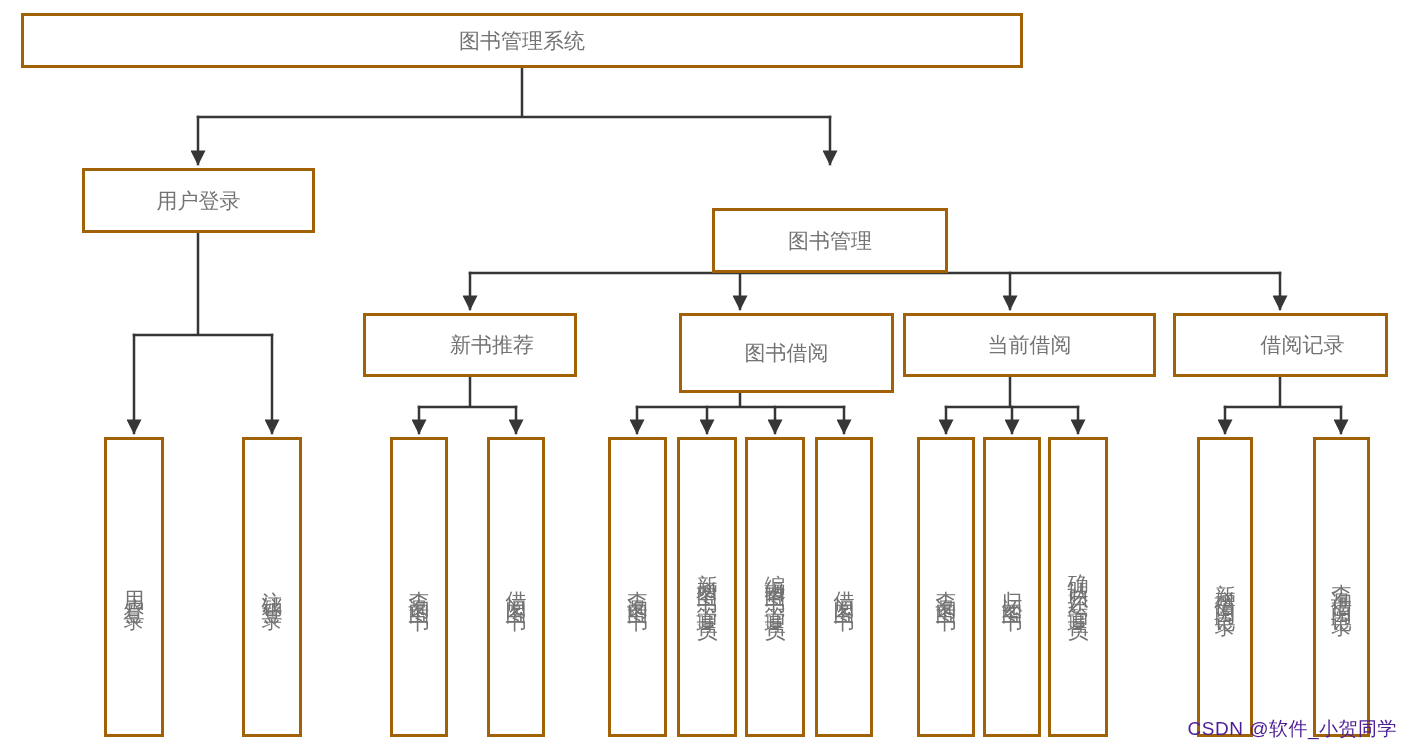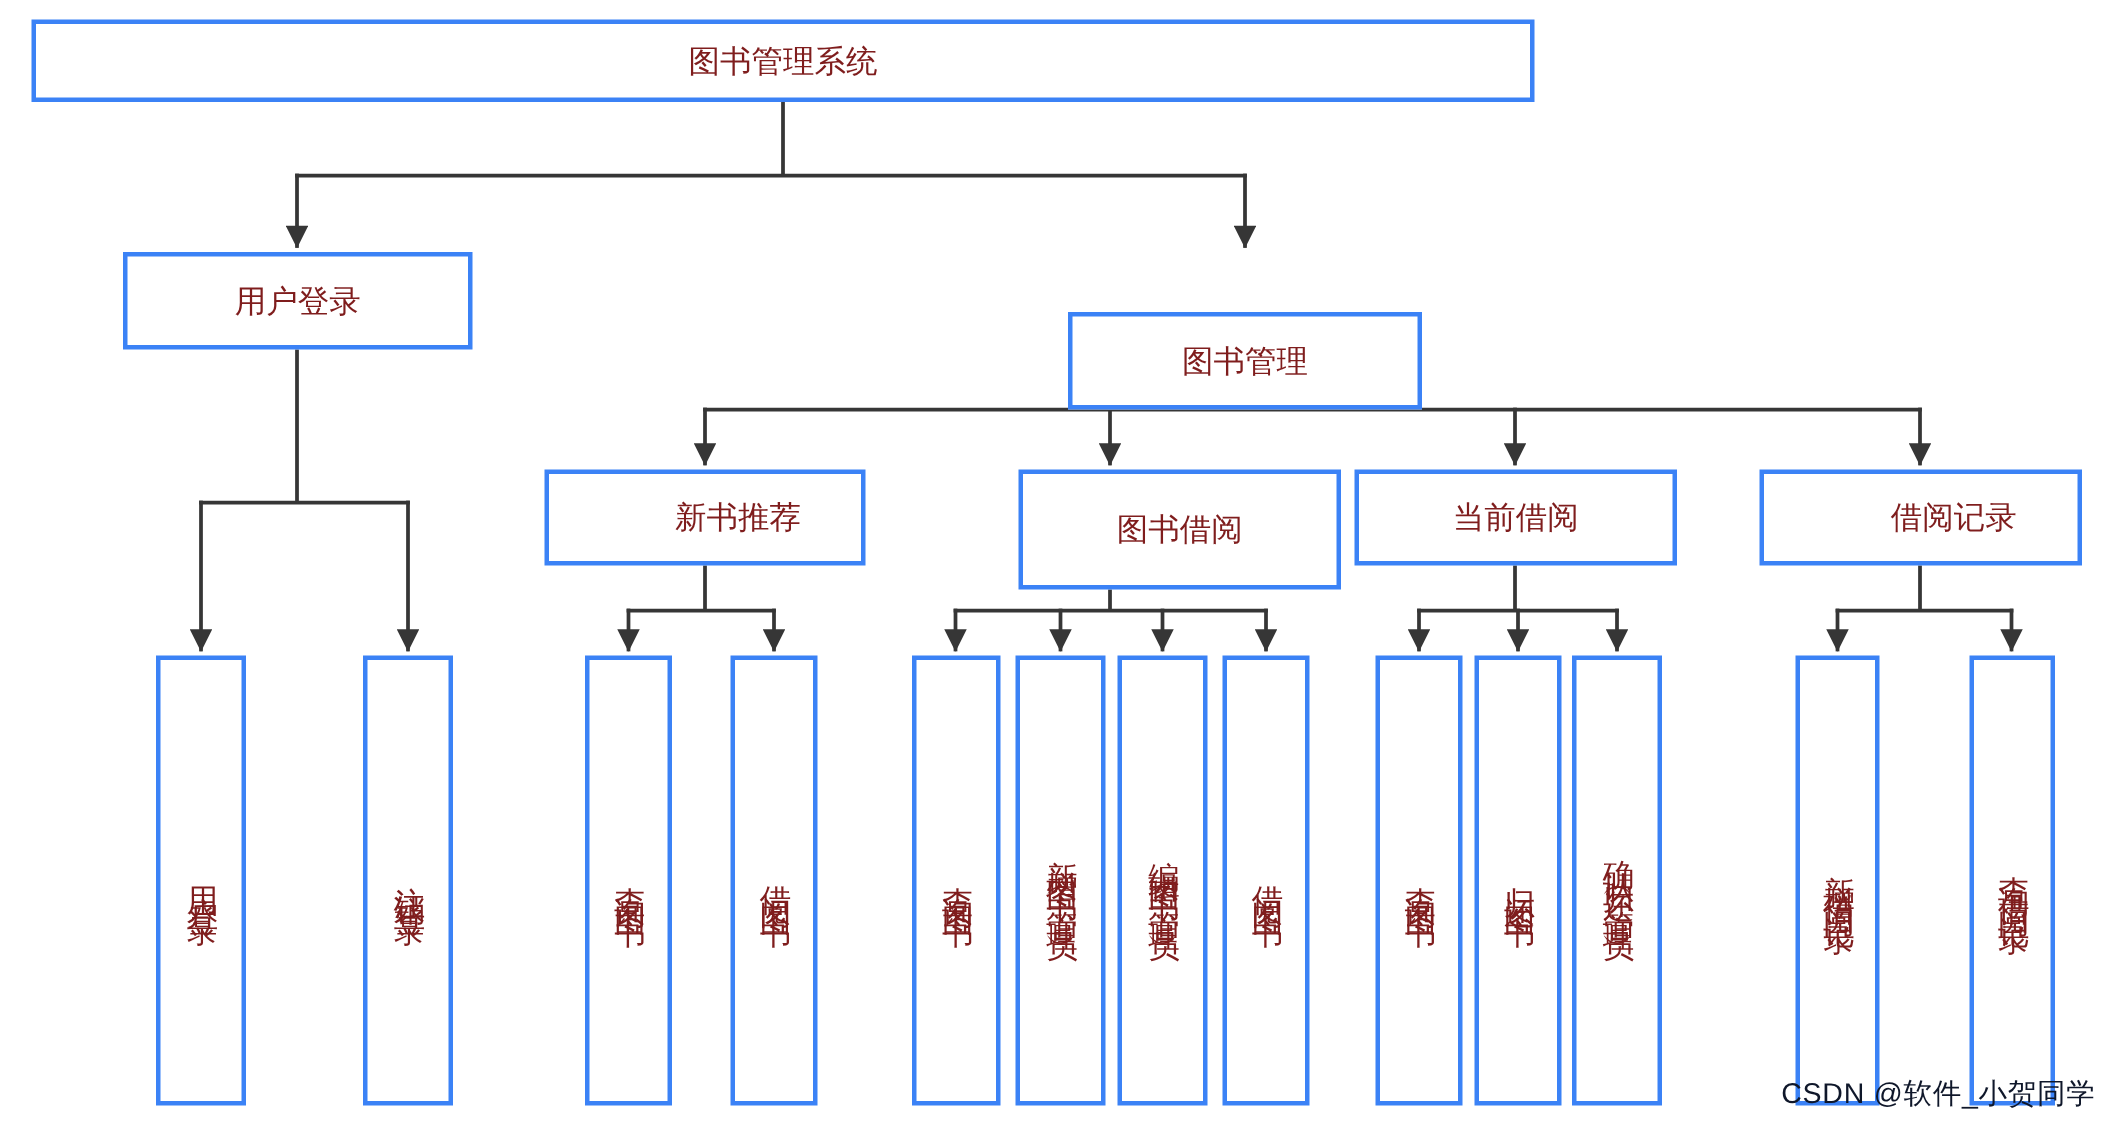--- a/index.html
+++ b/index.html
@@ -13,23 +13,23 @@
   }
   #connectors {
     position: absolute;
     left: 0; top: 0;
     width: 1405px; height: 747px;
     z-index: 0;
   }
   .node {
     position: absolute;
     box-sizing: border-box;
-    border: 3px solid #3b82f6;
+    border: 3px solid #a16207;
     background: #ffffff;
-    color: #7f1d1d;
+    color: #737373;
     display: flex;
     align-items: center;
     justify-content: center;
     z-index: 1;
     font-size: 21px;
   }
   .hbox { text-align: center; }
   .leaf {
     top: 437px;
     height: 300px;
@@ -39,21 +39,21 @@
     text-orientation: mixed;
     letter-spacing: 0.32em;
     white-space: nowrap;
     font-size: 21px;
   }
   #watermark {
     position: absolute;
     right: 8px;
     bottom: 5px;
     font-size: 19px;
-    color: #0f172a;
+    color: #4c1d95;
     z-index: 2;
     letter-spacing: 0.5px;
   }
 </style>
 </head>
 <body>
 
 <div id="canvas">
 
   <svg id="connectors" viewBox="0 0 1405 747" xmlns="http://www.w3.org/2000/svg">
@@ -99,21 +99,21 @@
     </g>
   </svg>
 
   <div class="node hbox" style="left:21px; top:13px; width:1002px; height:55px;">图书管理系统</div>
 
   <div class="node hbox" style="left:82px; top:168px; width:233px; height:65px;">用户登录</div>
   <div class="node hbox" style="left:712px; top:168px; width:236px; height:65px;margin-top:40px;">图书管理</div>
 
   <div class="node hbox" style="left:363px; top:313px; width:214px; height:64px;padding-left:44px;">新书推荐</div>
   <div class="node hbox" style="left:633px; top:313px; width:215px; height:80px;margin-left:46px;">图书借阅</div>
-  <div class="node hbox" style="left:903px; top:313px; width:215px; height:64px;">当前借阅</div>
+  <div class="node hbox" style="left:903px; top:313px; width:253px; height:64px;">当前借阅</div>
   <div class="node hbox" style="left:1173px; top:313px; width:215px; height:64px;padding-left:44px;">借阅记录</div>
 
   <div class="node leaf" style="left:104px; width:60px;">
     <span class="vtext">用户登录</span>
   </div>
   <div class="node leaf" style="left:242px; width:60px;">
     <span class="vtext">注销登录</span>
   </div>
 
   <div class="node leaf" style="left:390px; width:58px;">

